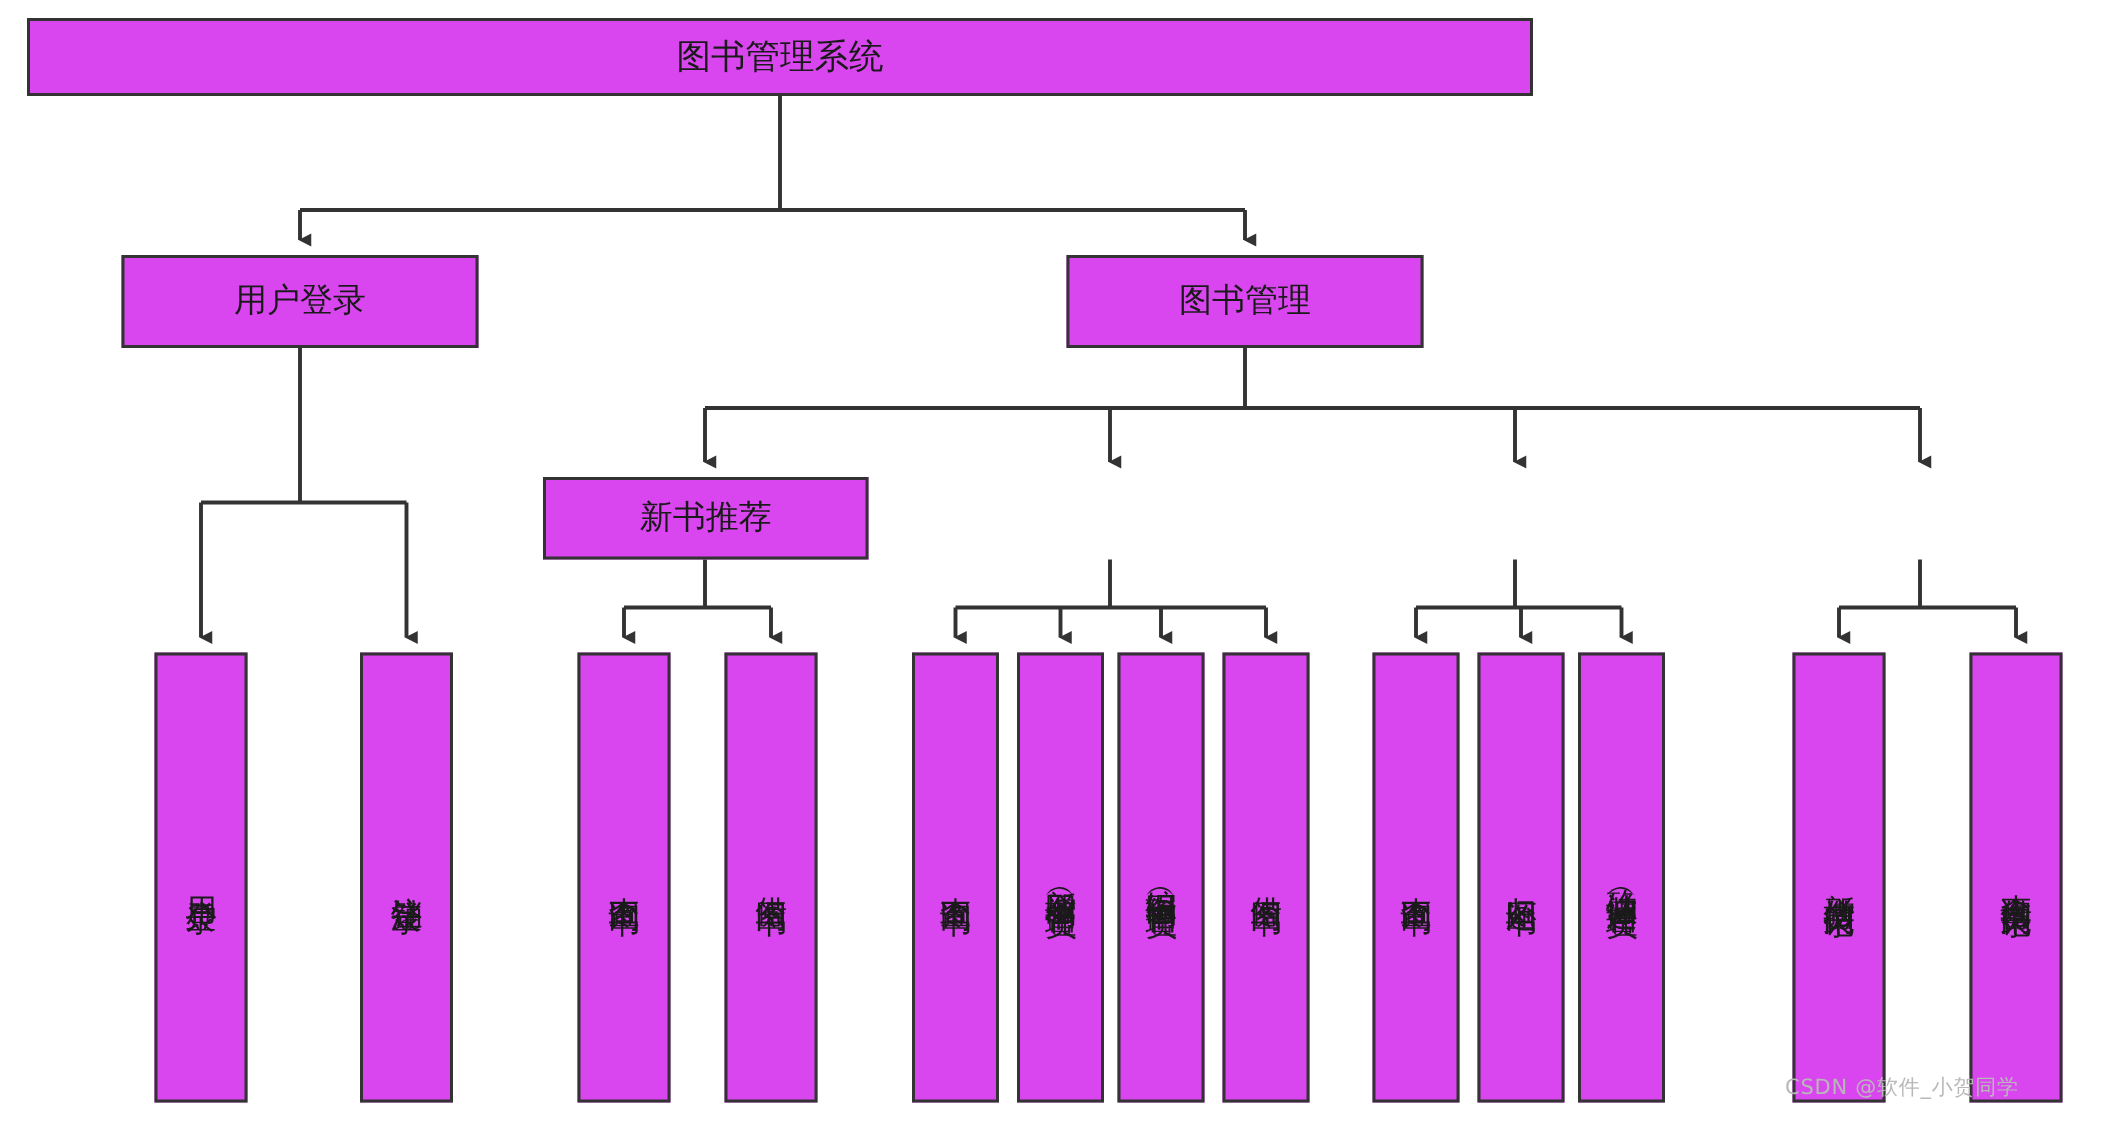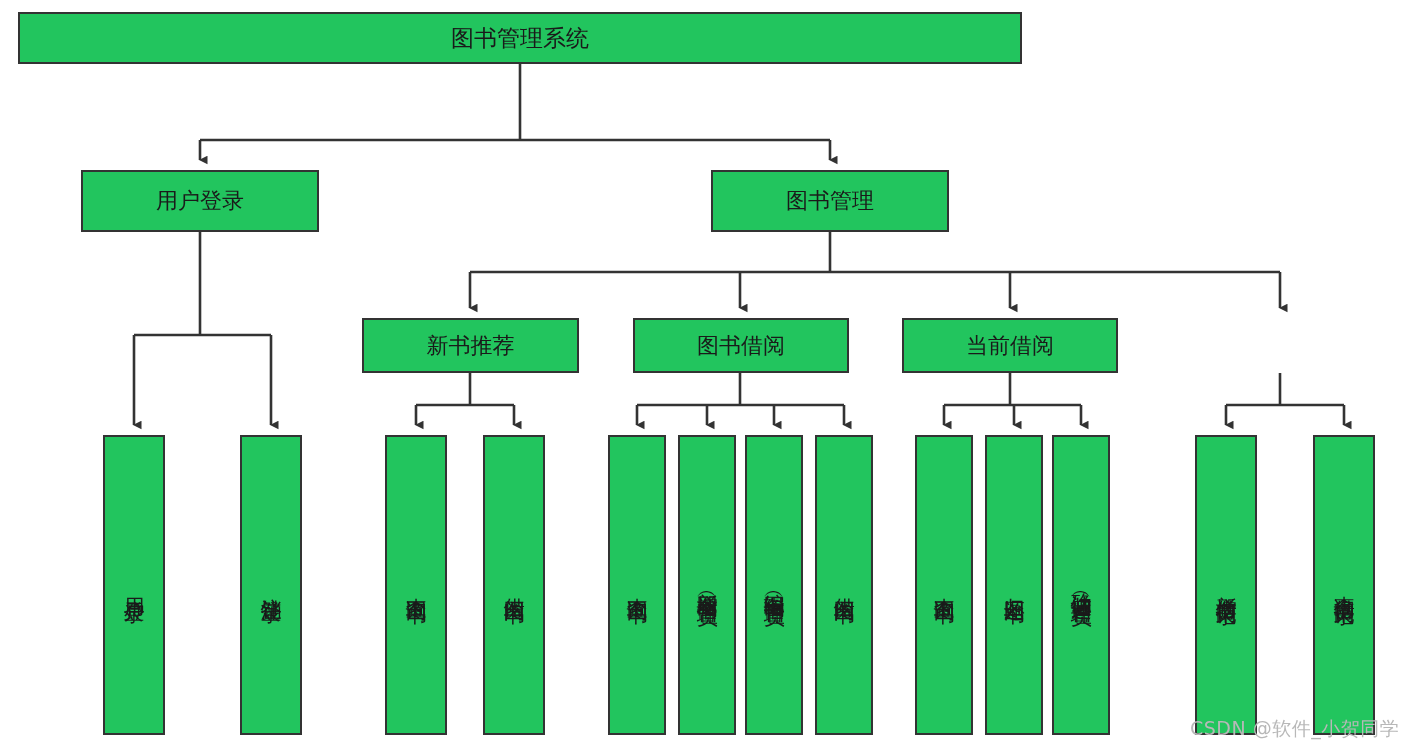--- a/index.html
+++ b/index.html
@@ -22,21 +22,21 @@
     left: 0;
     top: 0;
     width: 1405px;
     height: 747px;
     pointer-events: none;
   }
   .node {
     position: absolute;
     box-sizing: border-box;
     border: 2px solid #333333;
-    background: #22c55e;
+    background: #d946ef;
     display: flex;
     align-items: center;
     justify-content: center;
     color: #1a1a1a;
     line-height: 1.25;
     text-align: center;
   }
   .node.horiz {
     font-size: 22px;
   }
@@ -46,21 +46,21 @@
   .node.vert {
     writing-mode: vertical-rl;
     text-orientation: upright;
     font-size: 21px;
     letter-spacing: 2px;
     padding: 10px 0;
     white-space: normal;
   }
   .watermark {
     position: absolute;
-    font-size: 19px;
+    font-size: 14px;
     color: #b8b8b8;
     white-space: nowrap;
     letter-spacing: 0.5px;
   }
 </style>
 </head>
 <body>
 
 <div id="canvas">
 
@@ -113,22 +113,20 @@
       <path d="M1344,405 L1344,425" marker-end="url(#arrowhead)"></path>
     </g>
   </svg>
 
   <div class="node root horiz" style="left: 18px; top: 12px; width: 1004px; height: 52px;">图书管理系统</div>
 
   <div class="node horiz" style="left: 81px; top: 170px; width: 238px; height: 62px;">用户登录</div>
   <div class="node horiz" style="left: 362px; top: 318px; width: 217px; height: 55px;">新书推荐</div>
 
   <div class="node horiz" style="left: 711px; top: 170px; width: 238px; height: 62px;">图书管理</div>
-  <div class="node horiz" style="left: 633px; top: 318px; width: 216px; height: 55px;">图书借阅</div>
-  <div class="node horiz" style="left: 902px; top: 318px; width: 216px; height: 55px;">当前借阅</div>
 
   <div class="node vert" style="left: 103px; top: 435px; width: 62px; height: 300px;">用户登录</div>
   <div class="node vert" style="left: 240px; top: 435px; width: 62px; height: 300px;">注销登录</div>
   <div class="node vert" style="left: 385px; top: 435px; width: 62px; height: 300px;">查询图书</div>
   <div class="node vert" style="left: 483px; top: 435px; width: 62px; height: 300px;">借阅图书</div>
   <div class="node vert" style="left: 608px; top: 435px; width: 58px; height: 300px;">查询图书</div>
   <div class="node vert" style="left: 678px; top: 435px; width: 58px; height: 300px;">新增图书（管理员）</div>
   <div class="node vert" style="left: 745px; top: 435px; width: 58px; height: 300px;">编辑图书（管理员）</div>
   <div class="node vert" style="left: 815px; top: 435px; width: 58px; height: 300px;">借阅图书</div>
   <div class="node vert" style="left: 915px; top: 435px; width: 58px; height: 300px;">查询图书</div>

